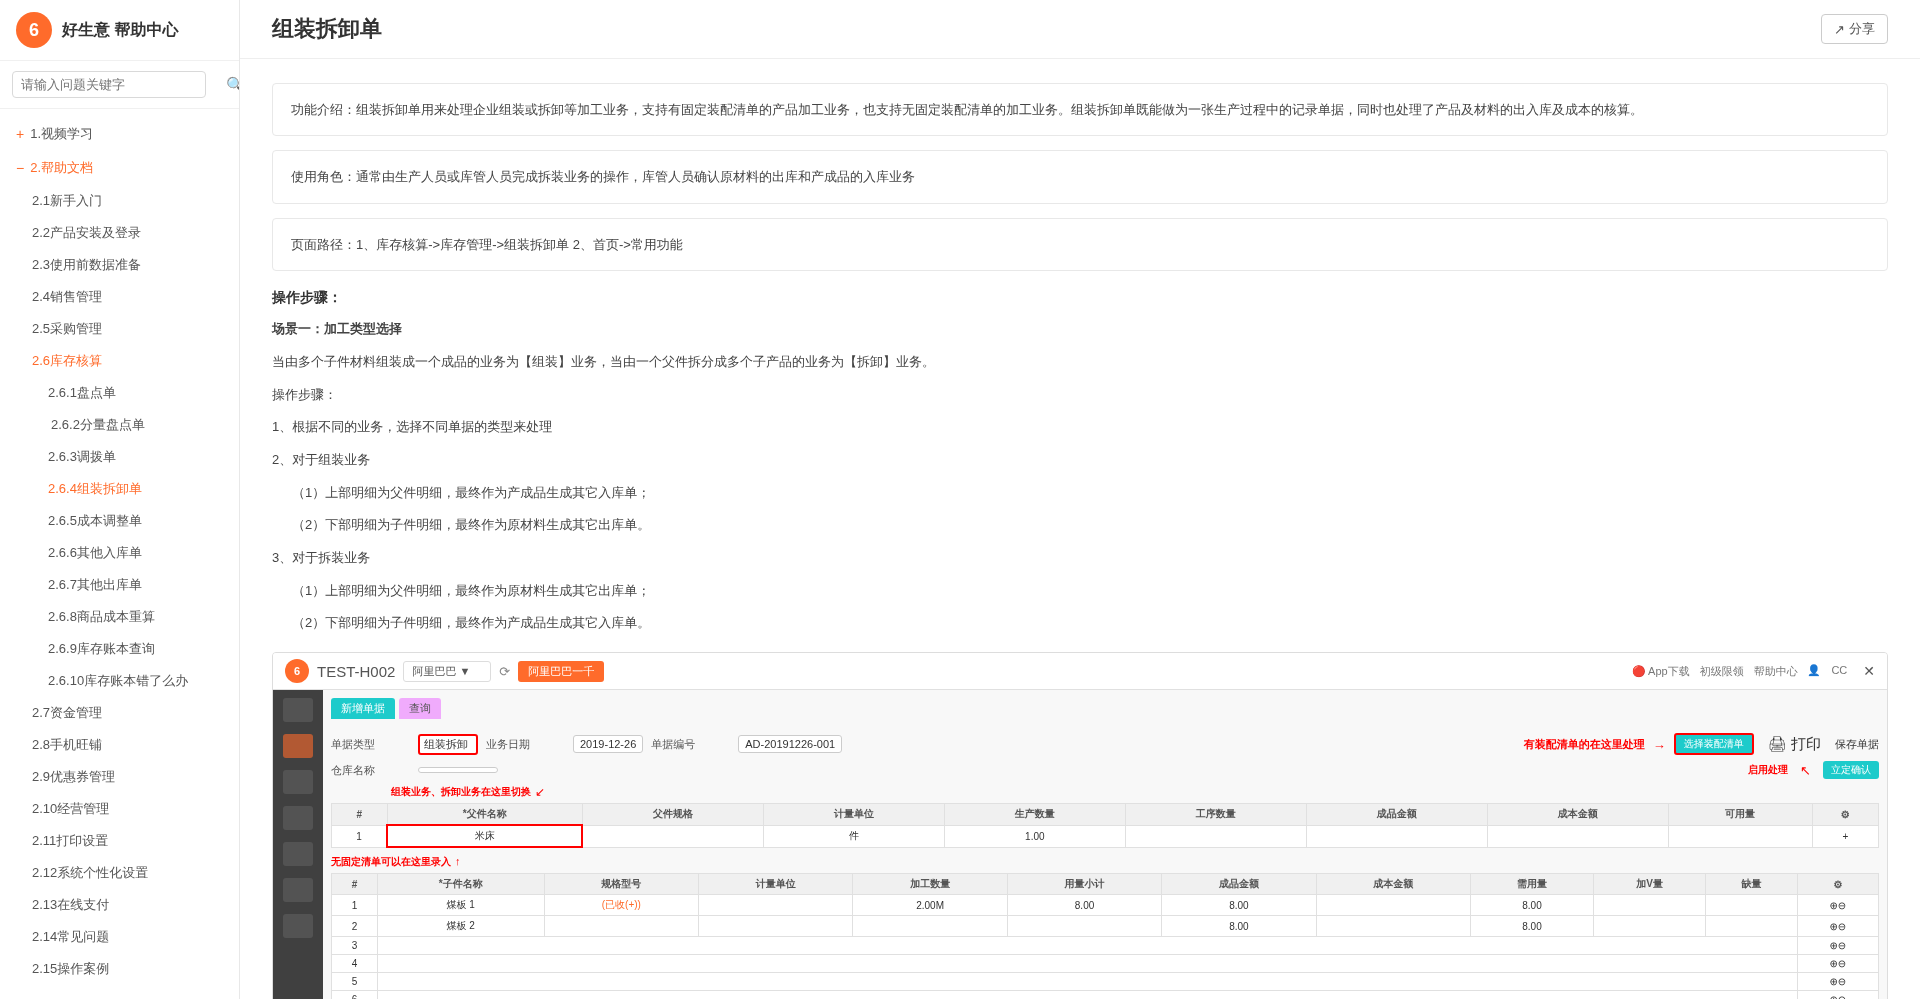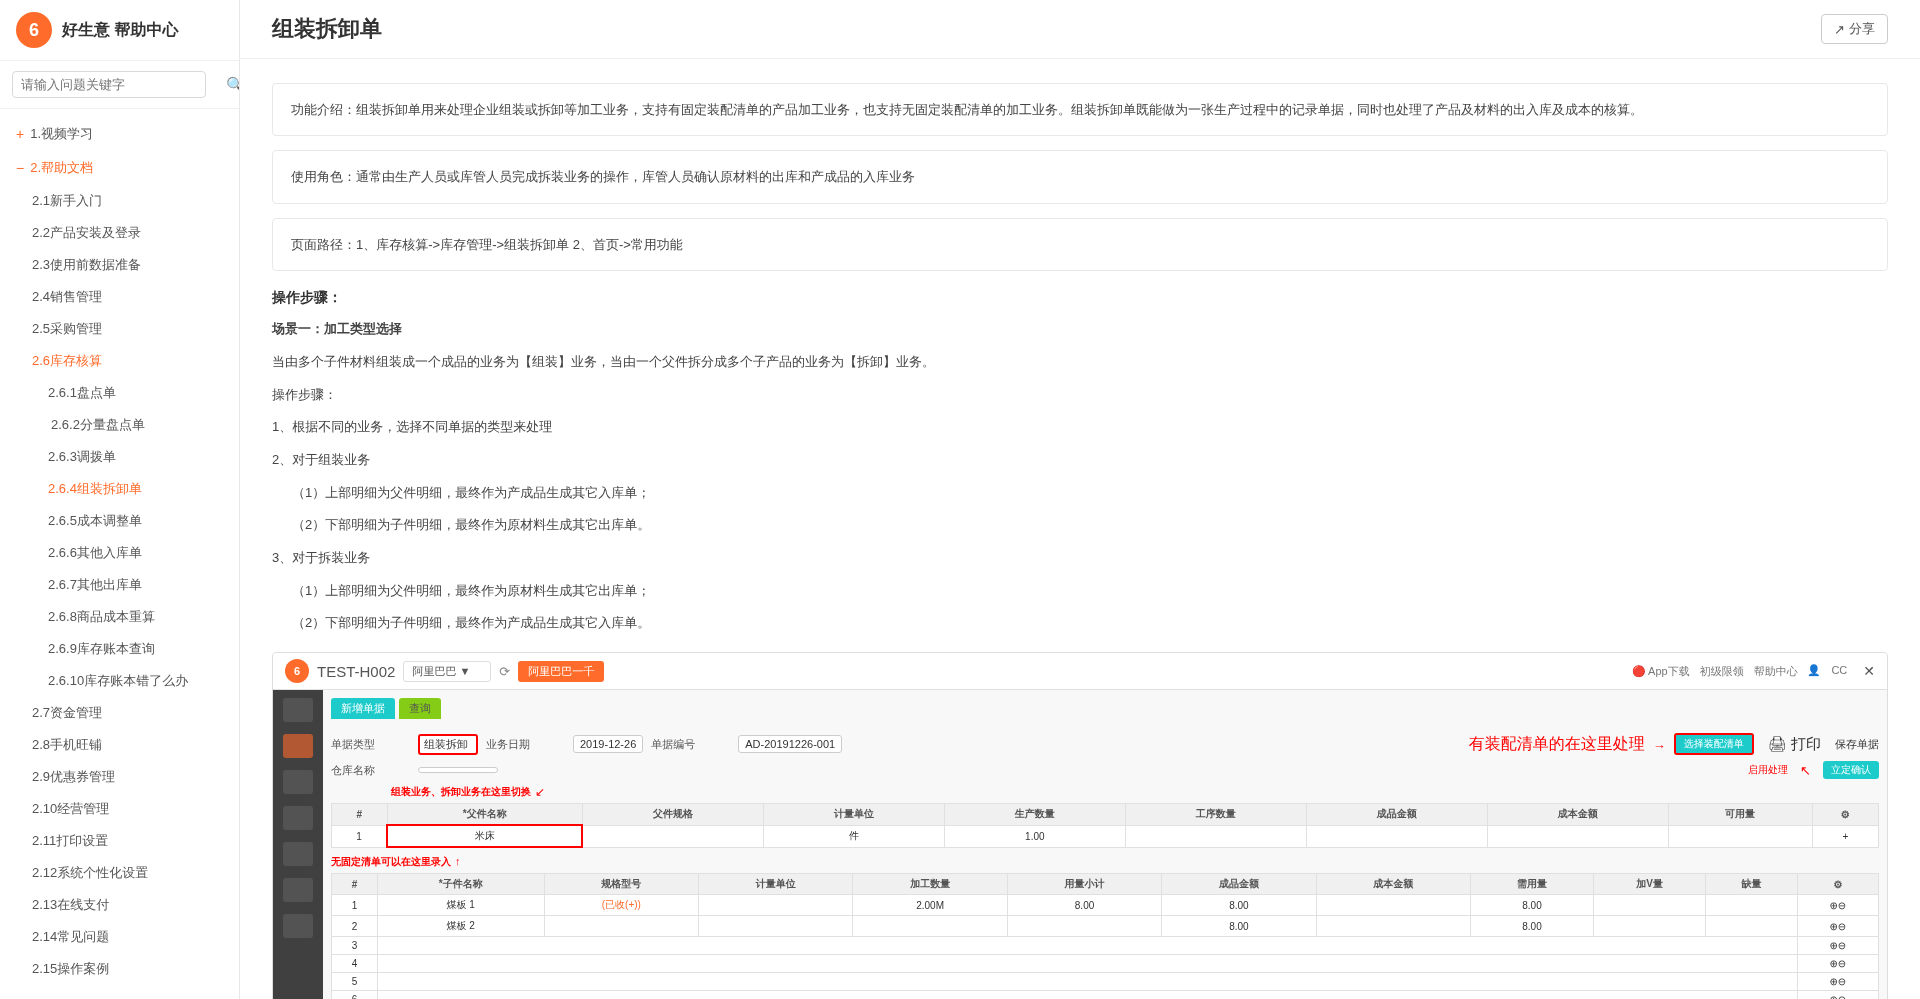--- a/index.html
+++ b/index.html
@@ -245,21 +245,21 @@
     }
     .sim-tab-row {
       display: flex;
       gap: 4px;
       margin-bottom: 14px;
     }
     .sim-tab {
       padding: 3px 10px;
       border-radius: 3px 3px 0 0;
       font-size: 11px;
-      background: #84cc16;
+      background: #f0abfc;
       color: #555;
     }
     .sim-tab.active-tab {
       background: #1dcbcb;
       color: #fff;
     }
     .sim-form-row {
       display: flex;
       gap: 8px;
       align-items: center;
@@ -440,32 +440,32 @@
 
             <div class="sim-form-row">
               <span class="sim-label">单据类型</span>
               <div class="sim-input sim-red-box" style="min-width:60px; border:2px solid #ff0000;">组装拆卸</div>
               <span class="sim-label">业务日期</span>
               <div class="sim-input">2019-12-26</div>
               <span class="sim-label">单据编号</span>
               <div class="sim-input">AD-20191226-001</div>
               <span style="flex:1;"></span>
 
-              <span style="color:#ff0000; font-size:16px; font-weight:normal;">有装配清单的在这里处理</span>
+              <span style="color:#ff0000; font-size:11px; font-weight:bold;">有装配清单的在这里处理</span>
               <span style="color:#ff0000; font-size:13px;">→</span>
               <div class="sim-green-btn" style="border:2px solid #ff0000;">选择装配清单</div>
               <span style="font-size:15px; margin-left:6px;">🖨 打印</span>
               <span style="font-size:11px; margin-left:6px;">保存单据</span>
             </div>
 
             <div class="sim-form-row">
               <span class="sim-label">仓库名称</span>
               <div class="sim-input" style="min-width:80px;"></div>
               <span style="flex:1;"></span>
-              <span style="color:#ff0000; font-size:10px; font-weight:normal;">启用处理</span>
+              <span style="color:#ff0000; font-size:10px; font-weight:bold;">启用处理</span>
               <span style="color:#ff0000; font-size:13px; margin:0 4px;">↖</span>
               <div class="sim-green-btn">立定确认</div>
             </div>
 
             <div style="display:flex; align-items:center; margin-bottom:4px; position:relative;">
               <span style="color:#ff0000; font-size:10px; font-weight:bold; margin-left:60px;">组装业务、拆卸业务在这里切换</span>
               <span style="color:#ff0000; font-size:12px; margin-left:4px;">↙</span>
             </div>
 
             <table class="sim-table">

